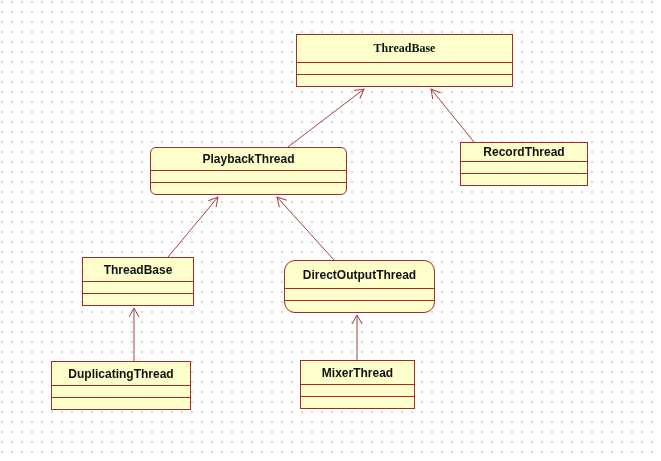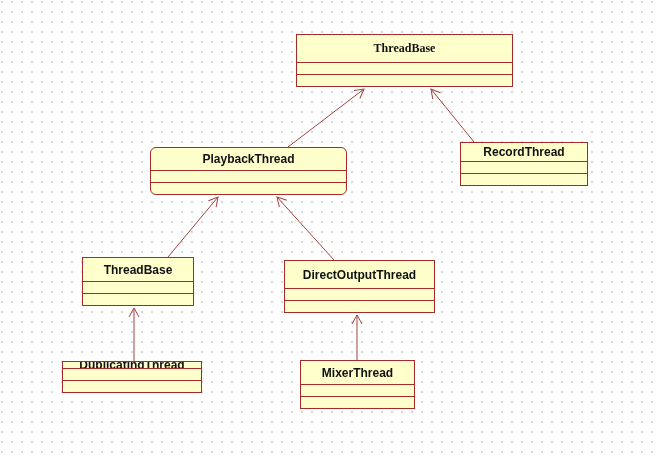--- a/index.html
+++ b/index.html
@@ -74,26 +74,26 @@
       <div class="uml-class" style="left: 435px; top: 142px; width: 128px; height: 44px; margin-left: 25px;">
     <div class="uml-title">RecordThread</div>
     <div class="uml-comp"></div>
     <div class="uml-comp"></div>
   </div>
       <div class="uml-class" style="left: 82px; top: 257px; width: 112px; height: 49px;">
     <div class="uml-title">ThreadBase</div>
     <div class="uml-comp"></div>
     <div class="uml-comp"></div>
   </div>
-      <div class="uml-class" style="left: 284px; top: 260px; width: 151px; height: 53px;">
+      <div class="uml-class" style="left: 284px; top: 260px; width: 151px; height: 53px; border-radius: 11px;">
     <div class="uml-title">DirectOutputThread</div>
     <div class="uml-comp"></div>
     <div class="uml-comp"></div>
   </div>
-      <div class="uml-class" style="left: 62px; top: 361px; width: 140px; height: 32px;">
+      <div class="uml-class" style="left: 51px; top: 361px; width: 140px; height: 49px;">
     <div class="uml-title">DuplicatingThread</div>
     <div class="uml-comp"></div>
     <div class="uml-comp"></div>
   </div>
       <div class="uml-class" style="left: 300px; top: 360px; width: 115px; height: 49px;">
     <div class="uml-title">MixerThread</div>
     <div class="uml-comp"></div>
     <div class="uml-comp"></div>
   </div>
     </div>

